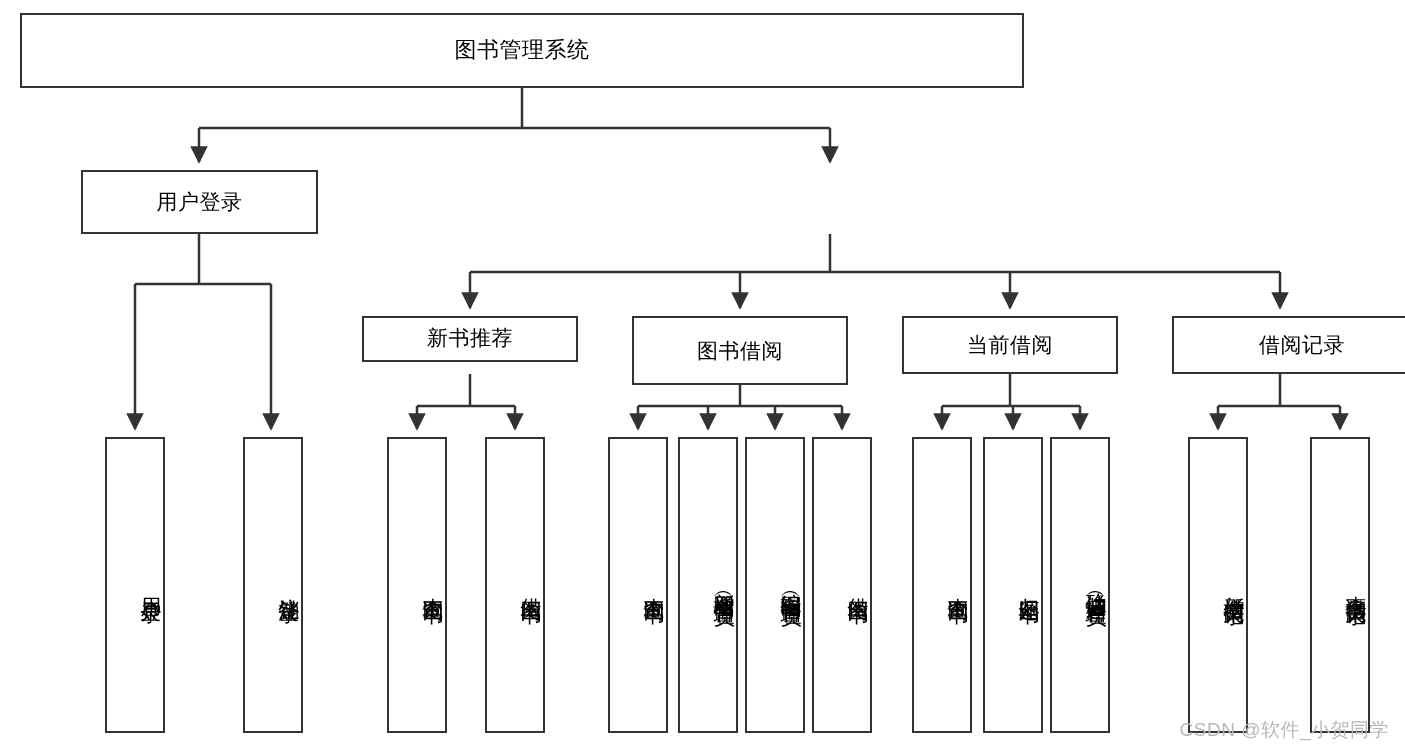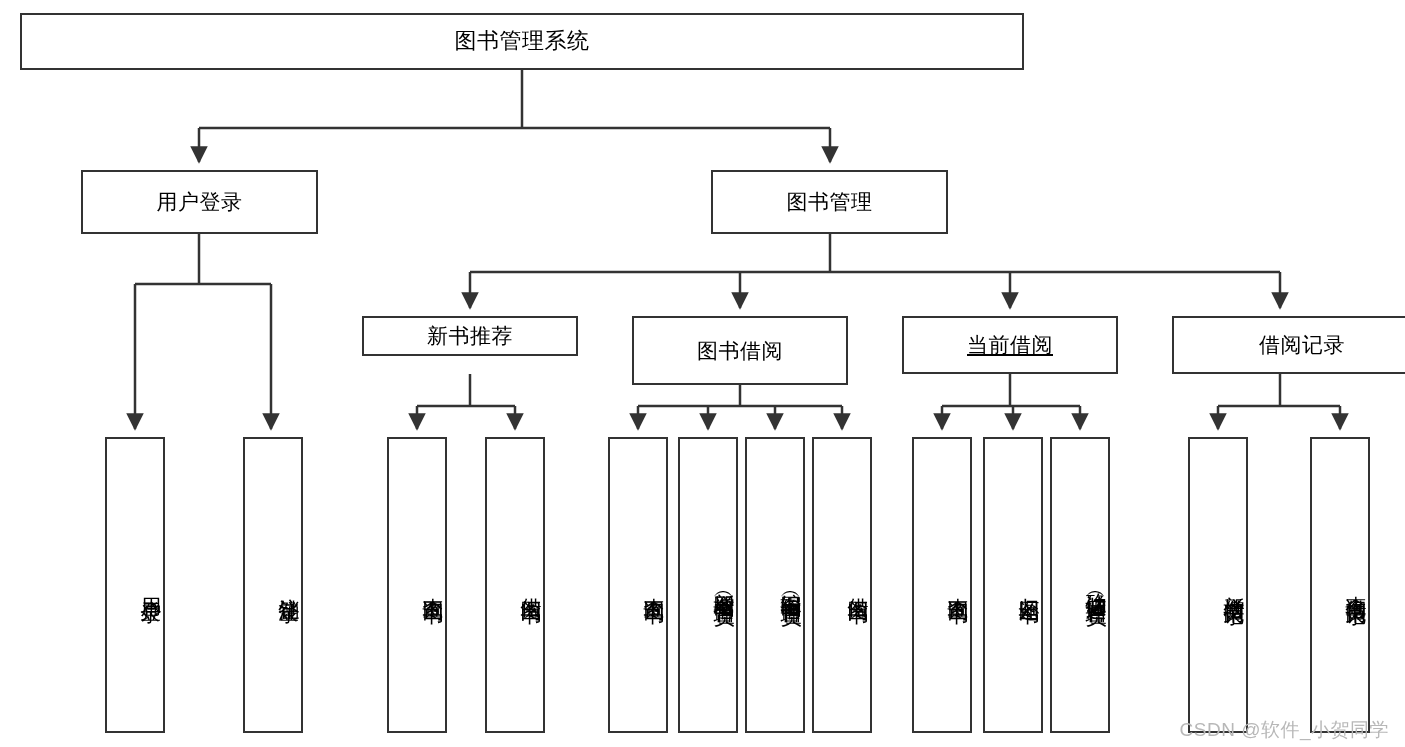--- a/index.html
+++ b/index.html
@@ -117,28 +117,27 @@
       <path d="M 1013 406 L 1013 429" marker-end="url(#arrow)"></path>
       <path d="M 1080 406 L 1080 429" marker-end="url(#arrow)"></path>
 
       <path d="M 1280 374 L 1280 406"></path>
       <path d="M 1218 406 L 1340 406"></path>
       <path d="M 1218 406 L 1218 429" marker-end="url(#arrow)"></path>
       <path d="M 1340 406 L 1340 429" marker-end="url(#arrow)"></path>
     </g>
   </svg>
 
-  <div class="node root horiz" id="node-root" style="left: 20px; top: 13px; width: 1004px; height: 57px;">图书管理系统</div>
+  <div class="node root horiz" id="node-root" style="left: 20px; top: 13px; width: 1004px; height: 75px;">图书管理系统</div>
 
   <div class="node horiz" id="node-l2-0" style="left: 81px; top: 170px; width: 237px; height: 64px;">用户登录</div>
-  <div class="node horiz" id="node-l2-1" style="left: 711px; top: 170px; width: 237px; height: 64px;">图书管理</div>
 
-  <div class="node horiz" id="node-l3-0" style="left: 362px; top: 316px; width: 216px; height: 40px;">新书推荐</div>
+  <div class="node horiz" id="node-l3-0" style="left: 362px; top: 316px; width: 216px; height: 46px; font-family: Liberation Serif, serif;">新书推荐</div>
   <div class="node horiz" id="node-l3-1" style="left: 632px; top: 316px; width: 216px; height: 69px;">图书借阅</div>
-  <div class="node horiz" id="node-l3-2" style="left: 902px; top: 316px; width: 216px; height: 58px; text-decoration: underline;">当前借阅</div>
+  <div class="node horiz" id="node-l3-2" style="left: 902px; top: 316px; width: 216px; height: 58px;">当前借阅</div>
   <div class="node horiz" id="node-l3-3" style="left: 1172px; top: 316px; width: 260px; height: 58px;">借阅记录</div>
 
   <div class="node vert" id="node-leaf-0" style="left: 105px; top: 437px; width: 60px; height: 296px;">用户登录</div>
   <div class="node vert" id="node-leaf-1" style="left: 243px; top: 437px; width: 60px; height: 296px;">注销登录</div>
   <div class="node vert" id="node-leaf-2" style="left: 387px; top: 437px; width: 60px; height: 296px;">查询图书</div>
   <div class="node vert" id="node-leaf-3" style="left: 485px; top: 437px; width: 60px; height: 296px;">借阅图书</div>
   <div class="node vert" id="node-leaf-4" style="left: 608px; top: 437px; width: 60px; height: 296px;">查询图书</div>
   <div class="node vert topalign" id="node-leaf-5" style="left: 678px; top: 437px; width: 60px; height: 296px;">新增图书（管理员）</div>
   <div class="node vert topalign" id="node-leaf-6" style="left: 745px; top: 437px; width: 60px; height: 296px;">编辑图书（管理员）</div>
   <div class="node vert" id="node-leaf-7" style="left: 812px; top: 437px; width: 60px; height: 296px;">借阅图书</div>

